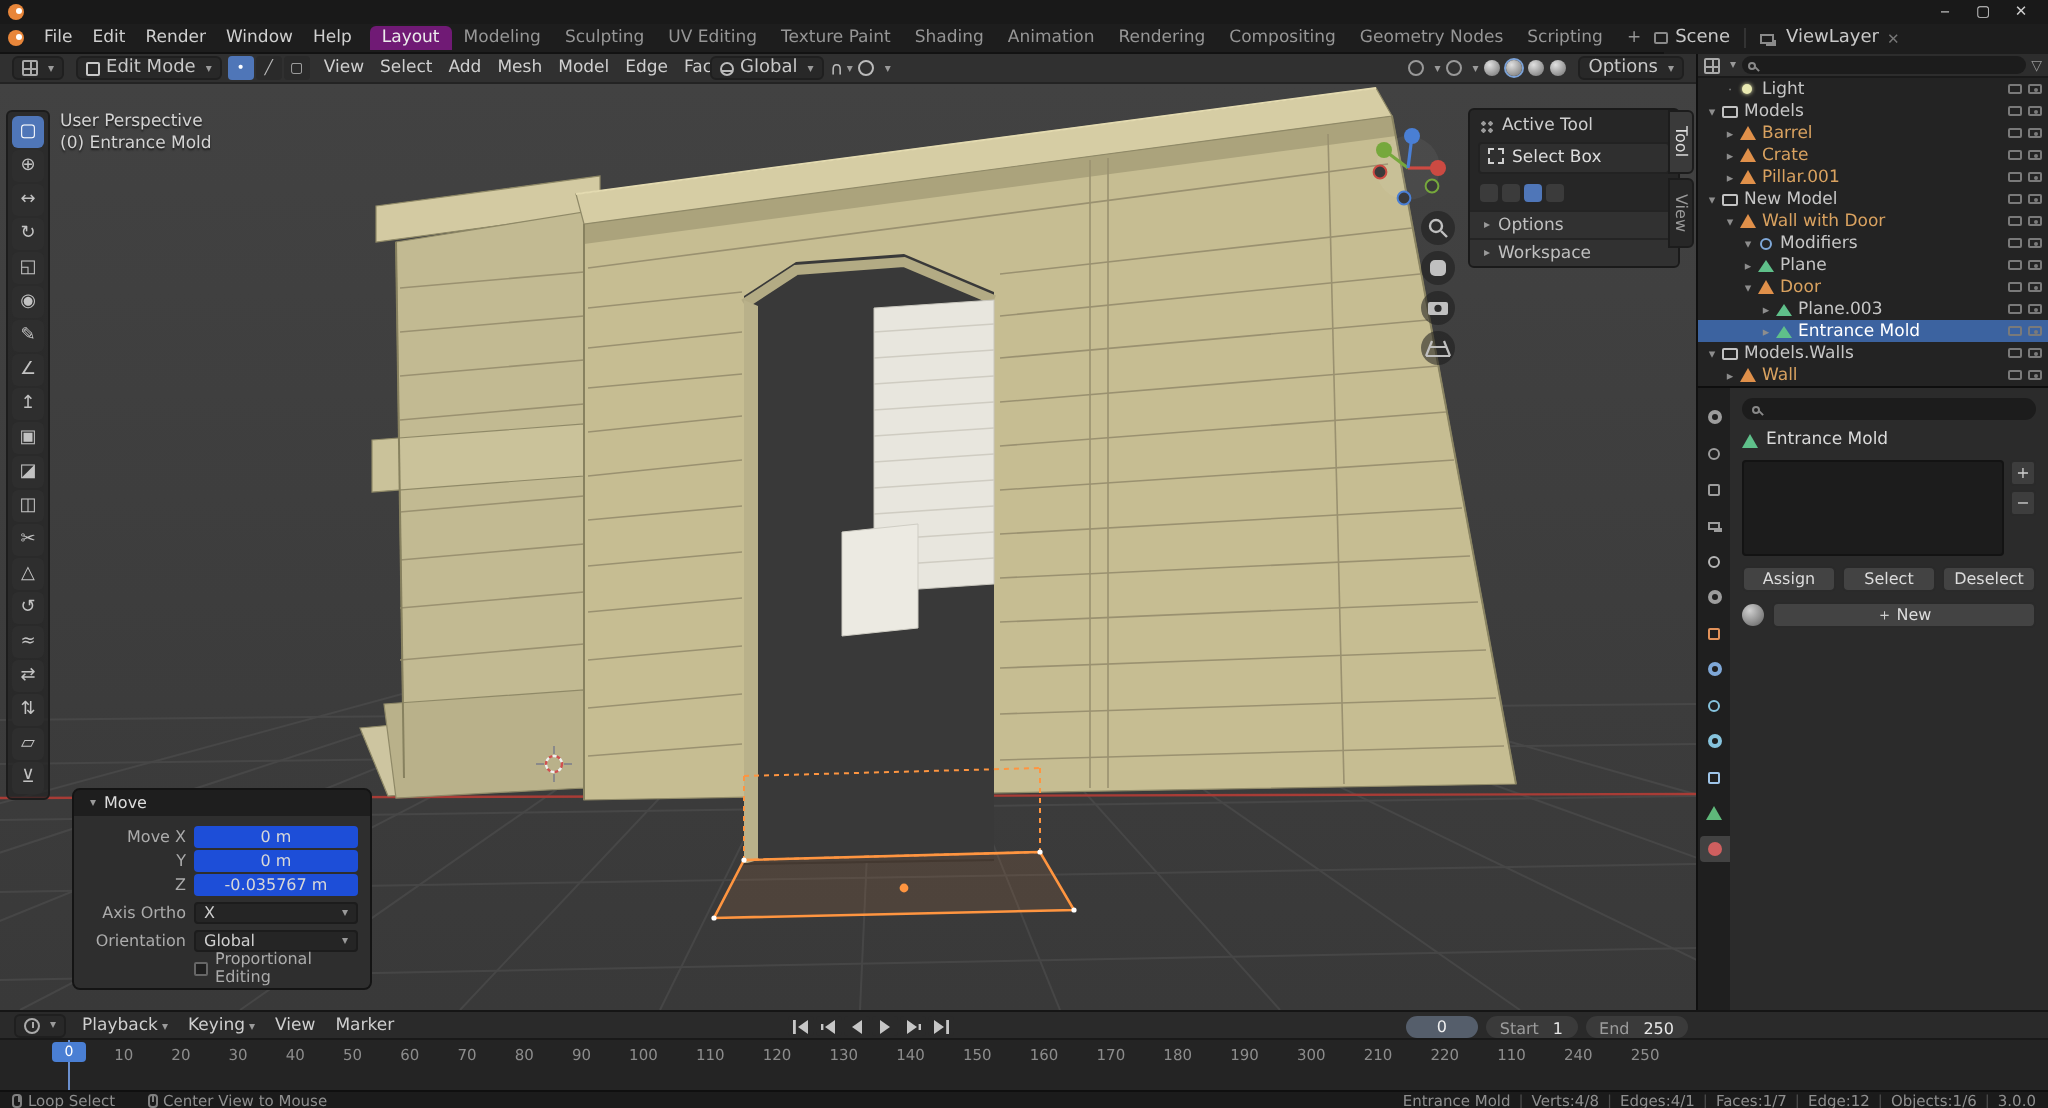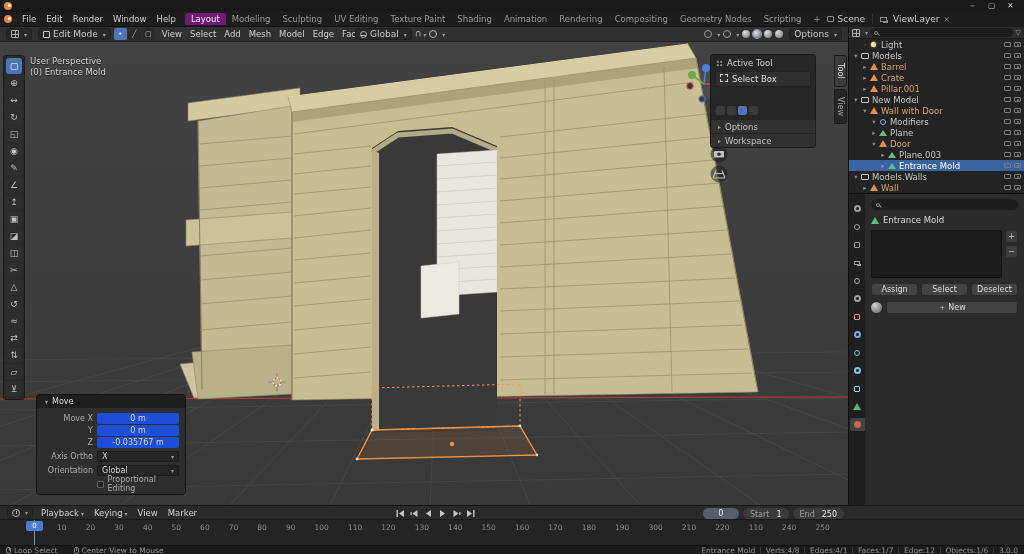--- a/index.html
+++ b/index.html
@@ -51,24 +51,24 @@
   
   #viewport{position:absolute;top:42px;left:0;width:848px;height:463px;background:#3d3d3d;overflow:hidden}
   #vp-overlay{position:absolute;left:30px;top:14px;font-size:8.5px;color:#d4d4d4;line-height:11px;text-shadow:0 1px 1px rgba(0,0,0,.6);pointer-events:none}
 
   
   #vtoolbar{position:absolute;left:3px;top:13px;width:22px;background:rgba(34,34,34,.72);border:1px solid #1c1c1c;border-radius:3px;padding:2px;display:flex;flex-direction:column;gap:1px}
   .tool-btn{width:16px;height:16px;border-radius:3px;background:#2e2e2e;color:#c2c2c2;display:flex;align-items:center;justify-content:center;font-size:9px}
   .tool-btn.active{background:#4f76b8;color:#fff}
 
   
-  #npanel{position:absolute;right:32px;top:12px;width:106px;background:rgba(37,37,37,.96);border:1px solid #1a1a1a;border-radius:3px;font-size:8.5px;overflow:hidden}
+  #npanel{position:absolute;right:8px;top:12px;width:106px;background:rgba(37,37,37,.96);border:1px solid #1a1a1a;border-radius:3px;font-size:8.5px;overflow:hidden}
   .np-header{padding:3px 5px;display:flex;align-items:center;gap:4px;color:#cfcfcf}
   .dots-ico{width:7px;height:7px;background:radial-gradient(circle,#9a9a9a 1px,transparent 1.2px);background-size:3.5px 3.5px}
-  .np-tool{margin:0 4px 19px;background:#2f2f2f;border:1px solid #222;border-radius:2px;padding:2px 4px;display:flex;align-items:flex-start;gap:4px;color:#ddd}
+  .np-tool{margin:0 4px 5px;background:#2f2f2f;border:1px solid #222;border-radius:2px;padding:2px 4px;display:flex;align-items:flex-start;gap:4px;color:#ddd}
   .dash-sq{width:8px;height:8px;border:1px dashed #cfcfcf}
   .np-icons{display:flex;gap:2px;padding:0 5px 4px}
   .np-ic{width:9px;height:9px;background:#3b3b3b;border-radius:2px}
   .np-ic.blue{background:#4f76b8}
   .np-section{height:14px;background:#313131;border-top:1px solid #242424;display:flex;align-items:center;gap:4px;padding:0 5px;color:#c0c0c0}
   #ntabs{position:absolute;right:1px;top:13px;display:flex;flex-direction:column;gap:2px}
   .ntab{writing-mode:vertical-rl;font-size:8px;color:#9a9a9a;background:#272727;padding:7px 1px;border-radius:0 3px 3px 0;border:1px solid #1c1c1c}
   .ntab.active{background:#3a3a3a;color:#ddd}
 
   

